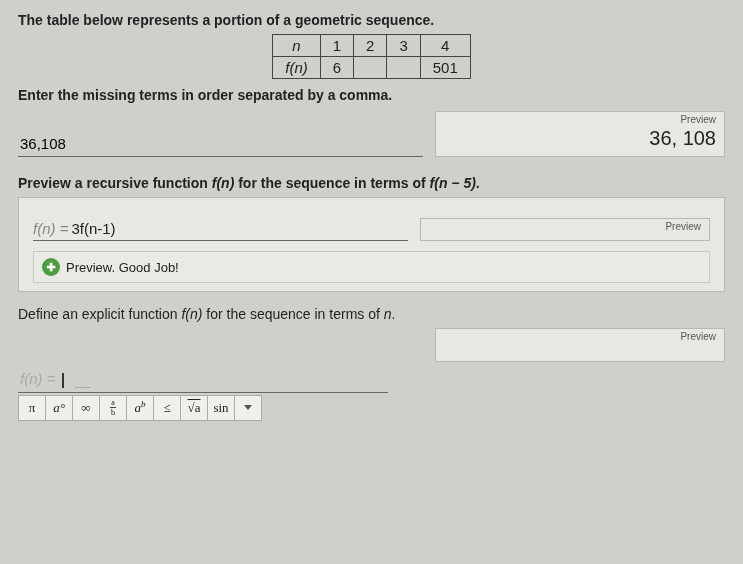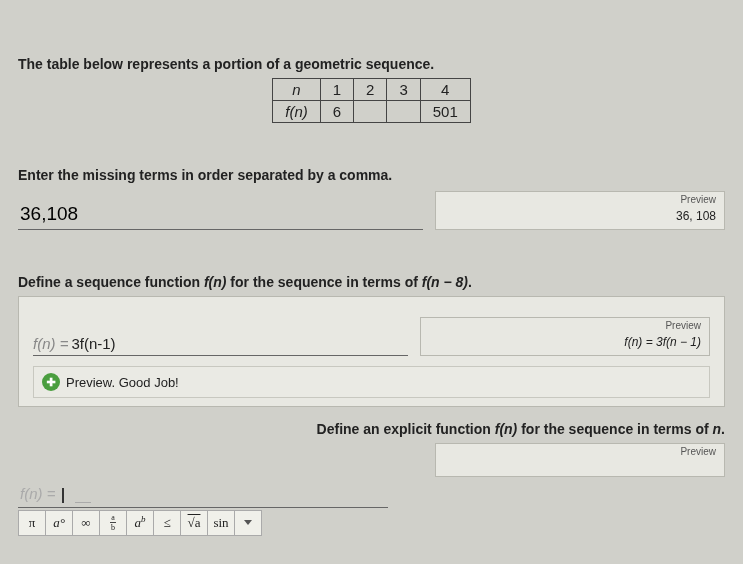--- a/index.html
+++ b/index.html
@@ -1,33 +1,33 @@
 <!DOCTYPE html>
 <html><head>
 <meta charset="utf-8">
 <style>
 * { box-sizing: border-box; margin: 0; padding: 0; }
 body { font-family: Arial, Helvetica, sans-serif; background: #d0d0ca; width: 743px; height: 564px; padding: 12px 18px; color: #222; font-size: 14px; }
-.instr { font-weight: bold; margin-bottom: 6px; margin-top: 44px; }
+.instr { font-weight: bold; margin-bottom: 6px; }
 .data-table { border-collapse: collapse; margin: 4px auto 8px; }
 .data-table td { border: 1px solid #444; padding: 2px 12px; text-align: center; font-size: 15px; }
 .data-table td.hdr { font-style: italic; }
 .row { display: flex; align-items: flex-end; gap: 12px; margin: 8px 0 18px; }
-.input-line { flex: 1; border: none; border-bottom: 1px solid #666; background: transparent; font-size: 19px; padding: 4px 2px; outline: none; }
+.input-line { flex: 1; border: none; border-bottom: 1px solid #666; background: transparent; font-size: 15px; padding: 4px 2px; outline: none; }
 .preview-box { width: 290px; border: 1px solid #b8b8b0; background: #e8e8e2; padding: 2px 8px 6px; text-align: right; position: relative; }
 .preview-label { font-size: 10px; color: #555; display: block; text-align: right; margin-bottom: 2px; }
-.preview-val { font-size: 12px; }
+.preview-val { font-size: 20px; }
 .section { border: 1px solid #b8b8b0; background: #e8e8e2; padding: 12px 14px 8px; margin-bottom: 14px; }
 .section .row { margin-bottom: 10px; }
 .section .input-wrap { flex: 1; display: flex; align-items: baseline; border-bottom: 1px solid #666; padding-bottom: 3px; }
 .prefix { font-style: italic; color: #888; margin-right: 3px; font-size: 15px; }
 .answer { font-size: 15px; background: transparent; border: none; outline: none; flex: 1; }
 .feedback { display: flex; align-items: center; gap: 6px; border: 1px solid #c8c8c0; background: #eaeae4; padding: 6px 8px; font-size: 13px; }
 .badge { width: 18px; height: 18px; background: #4a9e3f; border-radius: 50%; display: flex; align-items: center; justify-content: center; color: #fff; font-size: 11px; font-weight: bold; }
-.q3 { font-weight: bold; margin: 4px 0 6px; text-align: right; }
+.q3 { font-weight: normal; margin: 4px 0 6px; }
 .preview-empty { width: 290px; height: 34px; border: 1px solid #b8b8b0; background: #e8e8e2; padding: 2px 8px; font-size: 10px; color: #555; text-align: right; }
 .editor-area { margin-top: 6px; }
 .editor-input { border-bottom: 1px solid #666; padding: 2px 2px 4px; margin-bottom: 2px; width: 370px; }
 .editor-prefix { font-style: italic; color: #aaa; font-size: 15px; }
 .cursor { display: inline-block; border-left: 2px solid #333; height: 15px; margin-left: 2px; vertical-align: middle; }
 .toolbar { display: flex; align-items: center; }
 .tbtn { border: 1px solid #aaa; background: #f0f0ea; height: 26px; min-width: 28px; padding: 0 5px; display: flex; align-items: center; justify-content: center; font-size: 13px; margin-right: -1px; cursor: pointer; font-family: 'Times New Roman', serif; }
 .frac { display: inline-flex; flex-direction: column; align-items: center; font-size: 8px; line-height: 9px; }
 .frac span:first-child { border-bottom: 1px solid #444; padding: 0 1px; }
 .drop { width: 22px; }
@@ -62,32 +62,31 @@
 
 <div class="row">
   <input class="input-line" value="36,108" style="">
   <div class="preview-box">
     <span class="preview-label">Preview</span>
     <span class="preview-val">36, 108</span>
   </div>
 </div>
 
 <div class="instr">
-  <span>Define a sequence function </span><i>f(n)</i><span> for the sequence in terms of </span><i>f(n − 8)</i><span>.</span>
+  <span>Preview a recursive function </span><i>f(n)</i><span> for the sequence in terms of </span><i>f(n − 5)</i><span>.</span>
 </div>
 
 <div class="section">
   <div class="row">
     <div class="input-wrap">
       <span class="prefix">f(n) = </span>
       <span class="answer">3f(n-1)</span>
     </div>
     <div class="preview-box">
       <span class="preview-label">Preview</span>
-      <span class="preview-val" style="font-style:italic">f(n) = 3f(n − 1)</span>
     </div>
   </div>
   <div class="feedback">
     <span class="badge">✚</span>
     <span>Preview. Good Job!</span>
   </div>
 </div>
 
 <div class="q3">
   <span>Define an explicit function </span><i>f(n)</i><span> for the sequence in terms of </span><i>n</i><span>.</span>

